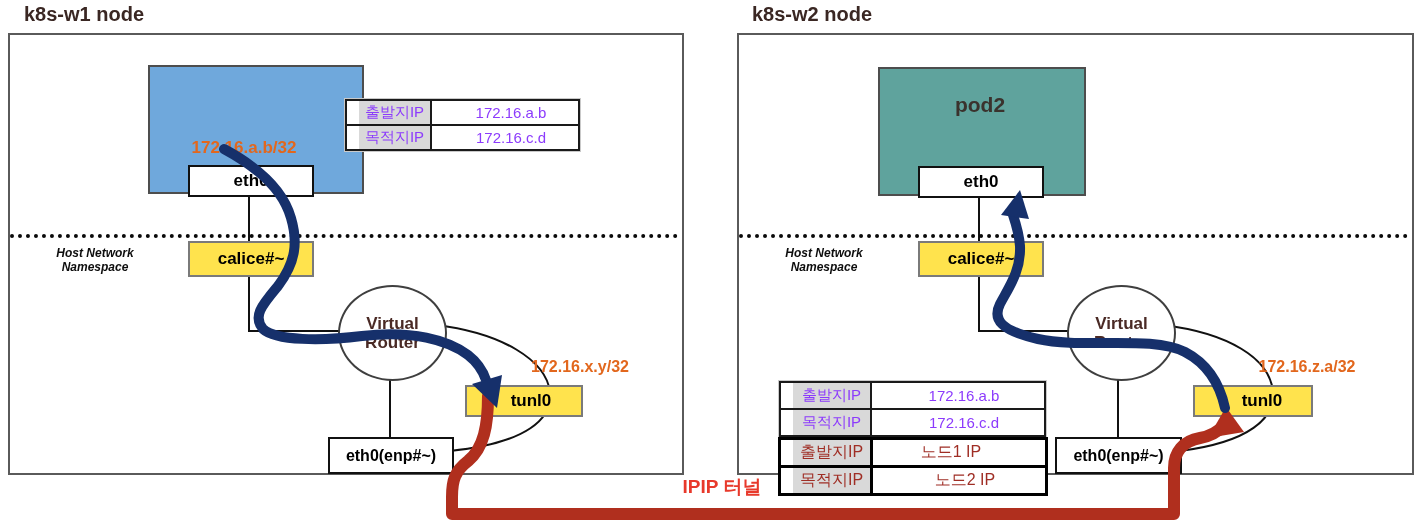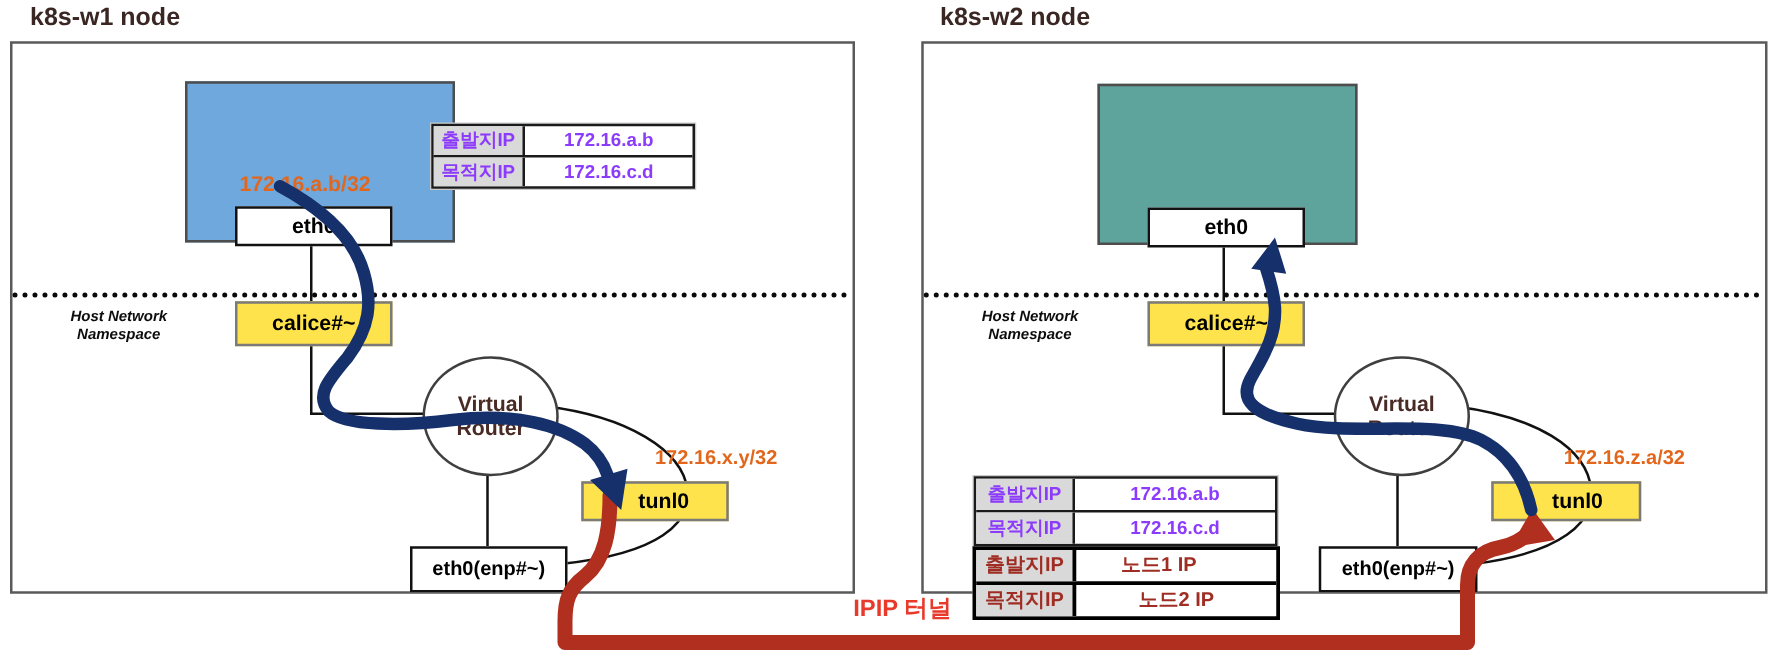--- a/index.html
+++ b/index.html
@@ -34,28 +34,28 @@
   .yellow-port{
     background:#ffe34d; border:2px solid #7a7a7a;
     display:flex; align-items:center; justify-content:center;
     font-size:17px; font-weight:bold; color:#000;
   }
   .router-ellipse{
     background:#ffffff; border:2px solid #3f3f3f; border-radius:50%;
     display:flex; align-items:center; justify-content:center;
     text-align:center; font-size:17px; font-weight:bold; color:#4a2a25; line-height:1.12;
   }
-  .tun-ip{ font-size:16px; font-weight:bold; color:#e2671d; }
+  .tun-ip{ font-size:16px; font-weight:bold; color:#e2671d; text-align:center; }
 
   .ptable{ background:#fff; border:2px solid #1a1a1a; box-shadow:0 0 0 1px #c9c9c9; }
   .prow{ display:flex; }
   .prow + .prow{ border-top:2px solid #1a1a1a; }
   .pcell{
     display:flex; align-items:center; justify-content:center;
-    font-weight:bold; font-size:15px; height:23px;
+    font-weight:normal; font-size:15px; height:23px;margin-left:12px;
   }
   .pcell.head{ background:#d9d9d9; border-right:2px solid #1a1a1a; }
   .purple{ color:#8c3bfc; }
   .darkred{ color:#9f2d24; }
   .ptable.outer-part{ border:3px solid #000; box-shadow:none; }
   .ptable.outer-part .prow + .prow{ border-top:3px solid #000; }
   .ptable.outer-part .pcell{ height:25px; font-size:16px; }
   .ptable.outer-part .pcell.head{ border-right:3px solid #000; }
 
   .tunnel-label{
@@ -119,20 +119,21 @@
 
   <div class="abs node-title" style="left:752px; top:3px;">k8s-w2 node</div>
   <div class="abs node-box" style="left:737px; top:33px; width:673px; height:438px;"></div>
   <div class="abs dotted-sep" style="left:739px; top:234px; width:669px;"></div>
   <div class="abs hostns" style="left:743px; top:246px; width:162px;">
     <div>Host Network</div>
     <div>Namespace</div>
   </div>
 
   <div class="abs pod-box" style="left:878px; top:67px; width:204px; height:125px; background:#5fa39d;"></div>
+  <div class="abs pod-name" style="left:878px; top:93px; width:204px;">pod2</div>
   <div class="abs white-port" style="left:918px; top:166px; width:122px; height:28px;">eth0</div>
 
   <div class="abs yellow-port" style="left:918px; top:241px; width:122px; height:32px;">calice#~</div>
 
   <div class="abs router-ellipse" style="left:1067px; top:285px; width:105px; height:92px;">
     <div>
       <div>Virtual</div>
       <div>Router</div>
     </div>
   </div>

